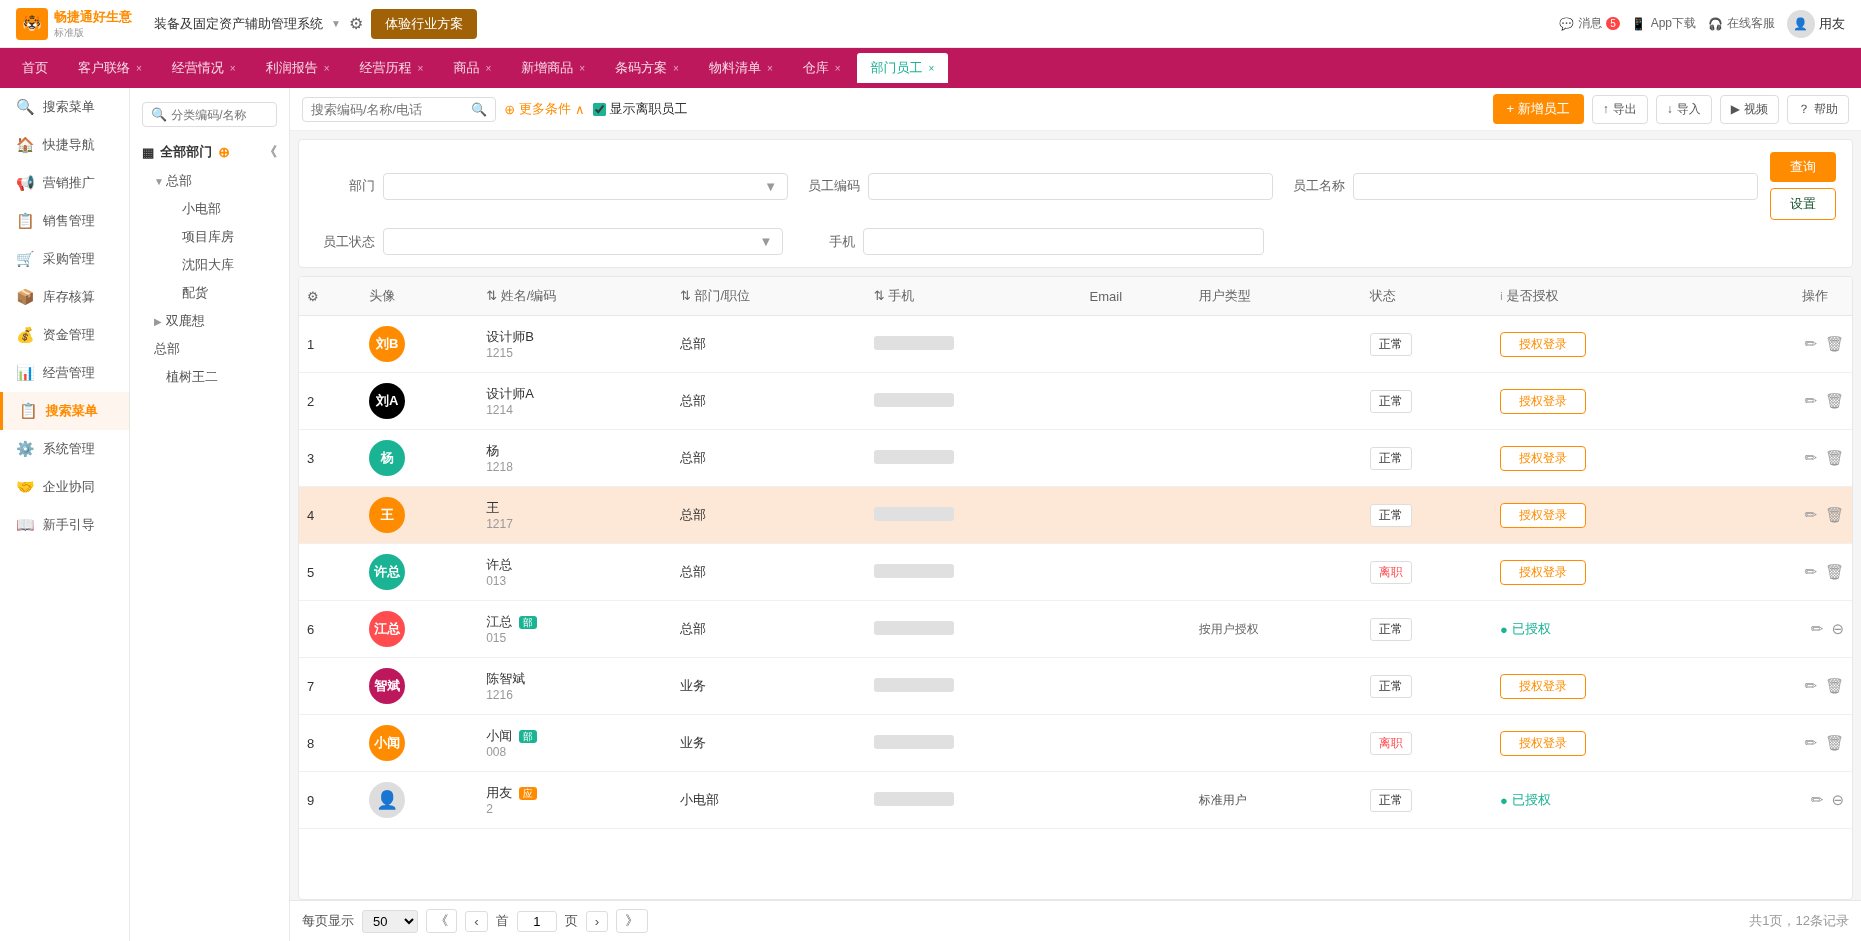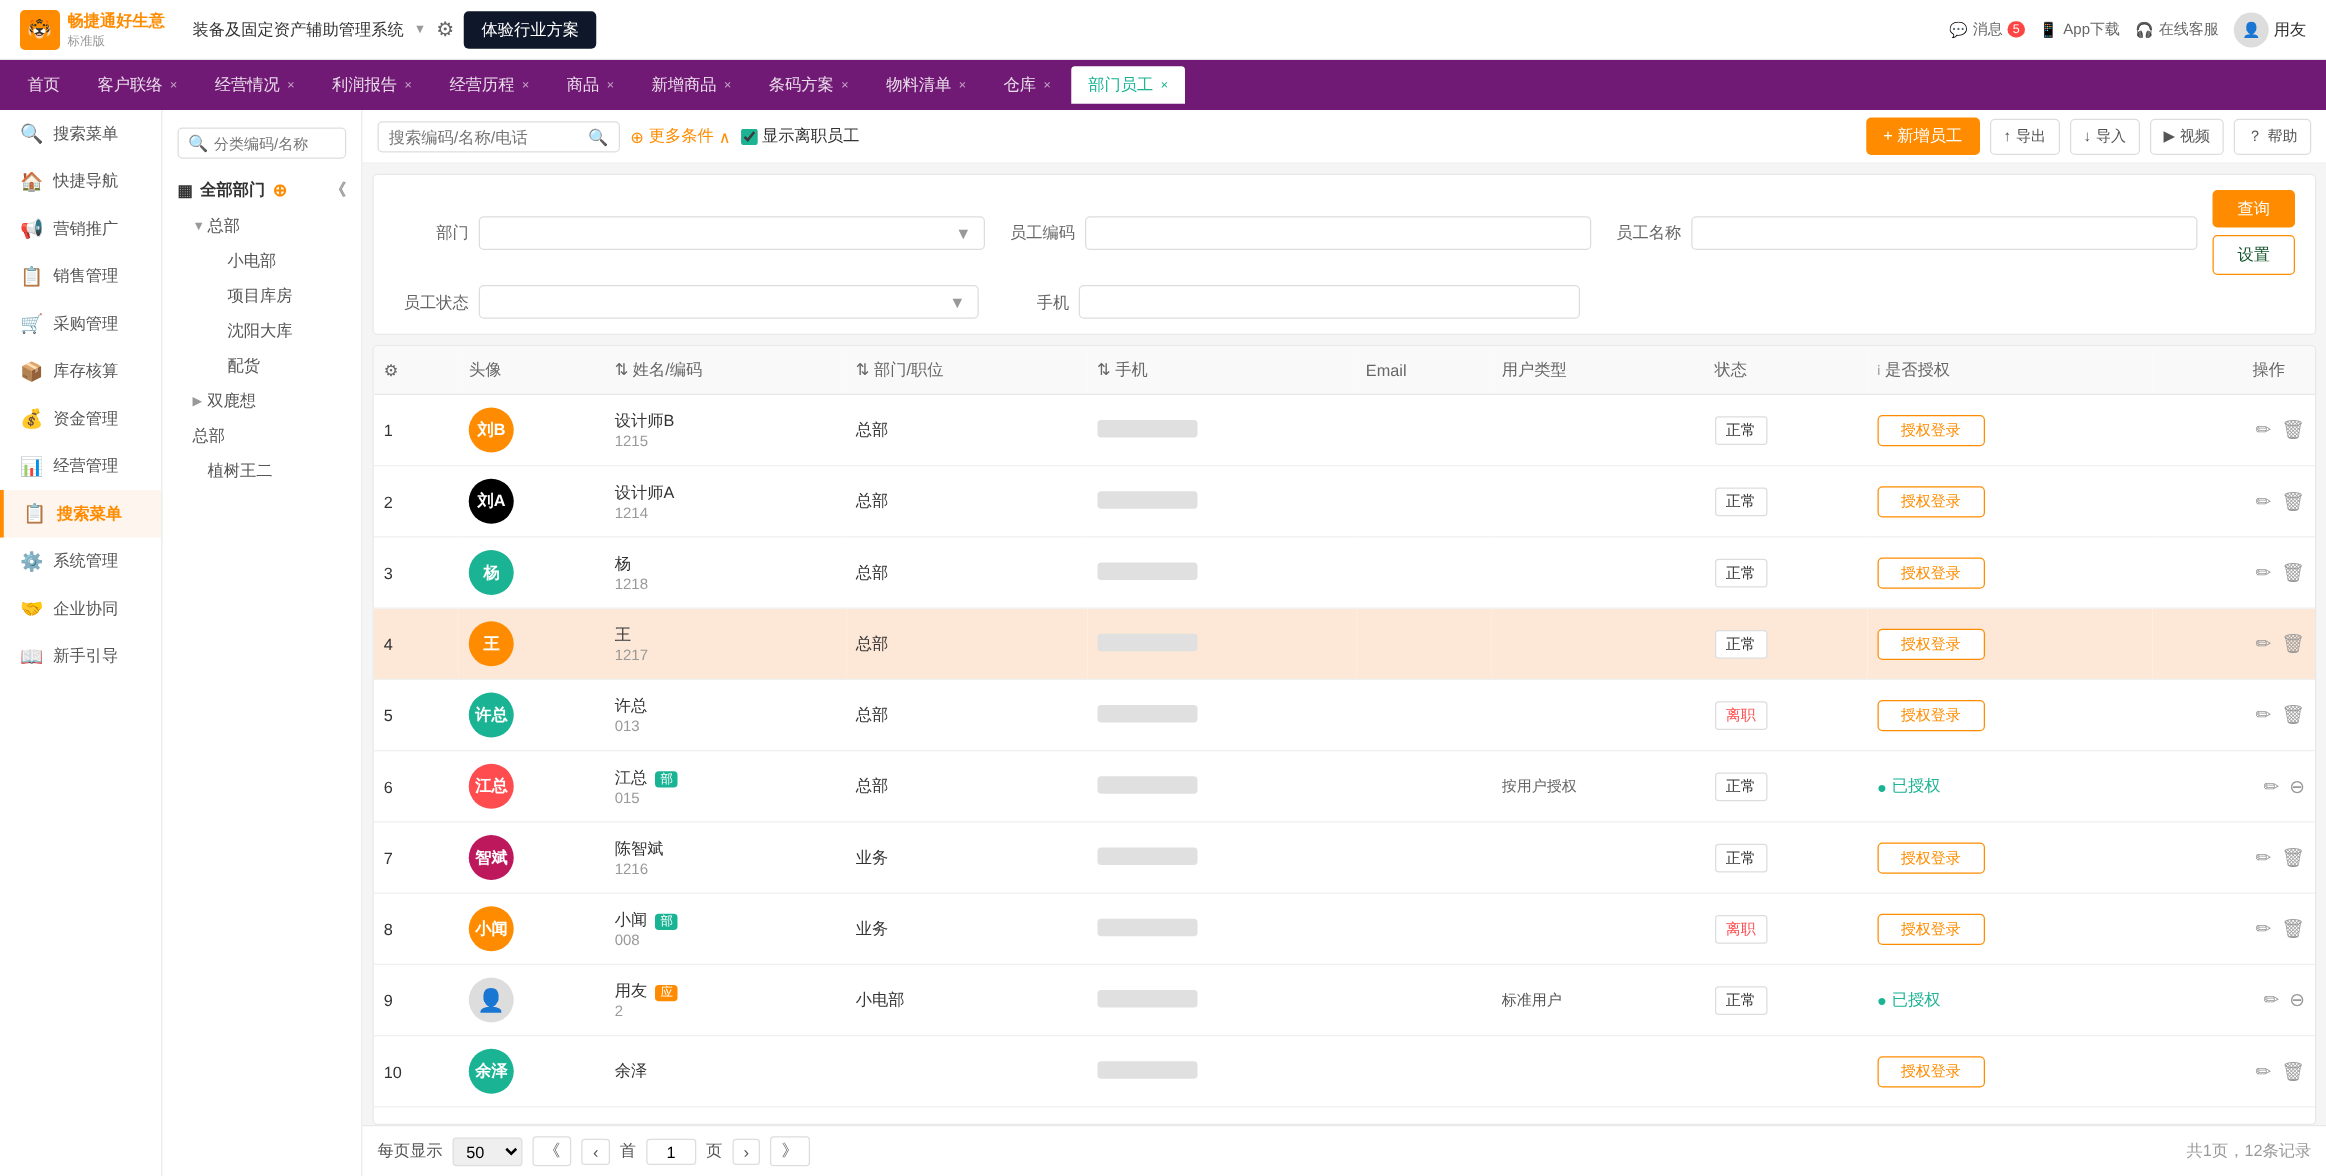--- a/index.html
+++ b/index.html
@@ -9,30 +9,30 @@
     .top-bar {
       display: flex; align-items: center; height: 48px;
       background: #fff; border-bottom: 1px solid #e8e8e8;
       padding: 0 16px; gap: 8px;
     }
     .logo-area { display: flex; align-items: center; gap: 6px; min-width: 130px; }
     .logo-icon { width: 32px; height: 32px; background: #ff8c00; border-radius: 4px; display: flex; align-items: center; justify-content: center; color: #fff; font-size: 16px; font-weight: bold; }
     .top-bar-actions { display: flex; align-items: center; gap: 12px; margin-left: auto; }
     .top-bar-btn { display: flex; align-items: center; gap: 4px; color: #666; font-size: 12px; cursor: pointer; }
     .badge { background: #f44; color: #fff; border-radius: 8px; font-size: 10px; padding: 1px 4px; }
-    .try-btn { background: #0f172a; color: #fff; border: none; border-radius: 4px; padding: 6px 14px; font-size: 13px; cursor: pointer; }
+    .try-btn { background: #a16207; color: #fff; border: none; border-radius: 4px; padding: 6px 14px; font-size: 13px; cursor: pointer; }
     .gear-btn { color: #666; cursor: pointer; font-size: 16px; }
     .dropdown-arrow { font-size: 10px; color: #999; }
     .avatar-area { display: flex; align-items: center; gap: 4px; cursor: pointer; }
     .avatar-circle { width: 28px; height: 28px; border-radius: 50%; background: #ddd; display: flex; align-items: center; justify-content: center; font-size: 12px; color: #999; }
 
     
     .nav-tabs {
       display: flex; align-items: center; height: 40px;
-      background: #701a75; padding: 0 8px; gap: 2px; overflow-x: auto;
+      background: #be185d; padding: 0 8px; gap: 2px; overflow-x: auto;
     }
     .nav-tab {
       display: flex; align-items: center; gap: 4px;
       padding: 6px 14px; color: rgba(255,255,255,0.85); font-size: 13px;
       cursor: pointer; border-radius: 3px 3px 0 0; white-space: nowrap;
     }
     .nav-tab.active { background: #fff; color: #1ab394; }
     .nav-tab .close-x { font-size: 10px; color: rgba(255,255,255,0.6); margin-left: 2px; }
     .nav-tab.active .close-x { color: #1ab394; }
 
@@ -600,42 +600,20 @@
                 </span>
               </td>
               <td>
                 <div class="action-btns" style="justify-content:flex-end;">
                   <span class="action-edit">✏</span>
                   <span class="action-delete">⊖</span>
                 </div>
               </td>
             </tr>
 
-            <tr>
-              <td>10</td>
-              <td>
-                <div class="avatar-cell" style="background:#1ab394;">余泽</div>
-              </td>
-              <td>
-                <div>余泽</div>
-                <div style="color:#999;font-size:12px;"></div>
-              </td>
-              <td></td>
-              <td><span class="masked"></span></td>
-              <td></td>
-              <td></td>
-              <td></td>
-              <td><button class="auth-btn">授权登录</button></td>
-              <td>
-                <div class="action-btns" style="justify-content:flex-end;">
-                  <span class="action-edit">✏</span>
-                  <span class="action-delete">🗑</span>
-                </div>
-              </td>
-            </tr>
 
           </tbody>
         </table>
       </div>
 
       <div class="pagination">
         <span>每页显示</span>
         <select class="page-size-select">
           <option>50</option>
           <option>100</option>

